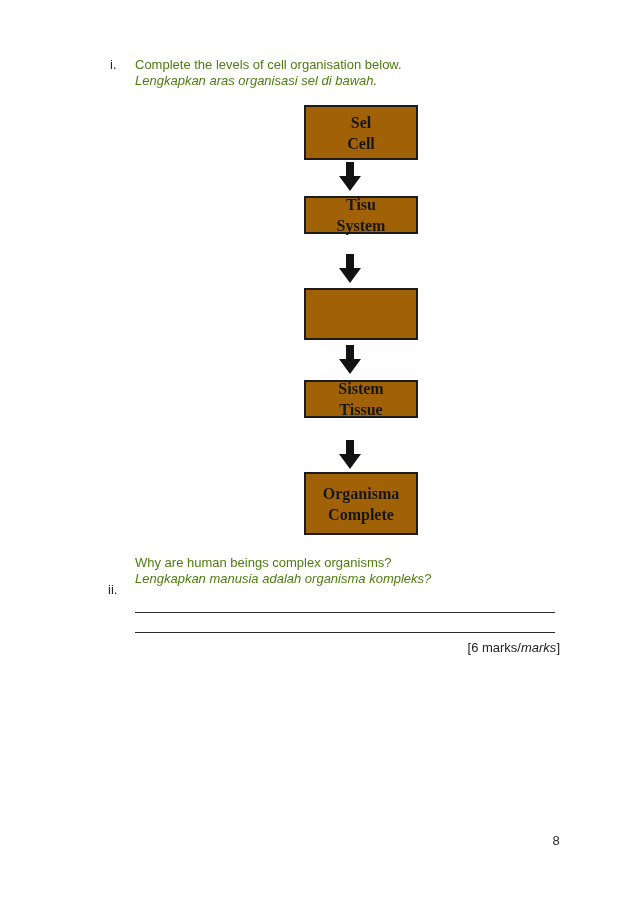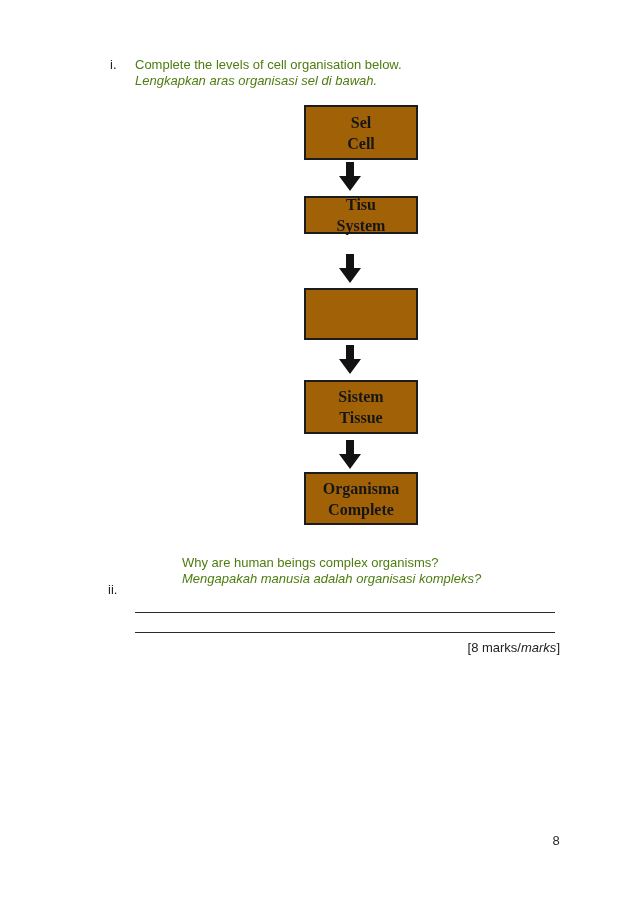--- a/index.html
+++ b/index.html
@@ -118,40 +118,40 @@
 
   <div class="fc-box" style="top:288px; height:52px;">
     <div class="line1"></div>
     <div class="line2"></div>
   </div>
 
   <svg class="fc-arrow" style="top:345px;" viewBox="0 0 24 29">
     <path d="M8 0 H16 V14 H23 L12 29 L1 14 H8 Z" fill="#121212"></path>
   </svg>
 
-  <div class="fc-box" style="top:380px; height:54px;">
+  <div class="fc-box" style="top:380px; height:38px;">
     <div class="line1">Sistem</div>
     <div class="line2">Tissue</div>
   </div>
 
   <svg class="fc-arrow" style="top:440px;" viewBox="0 0 24 29">
     <path d="M8 0 H16 V14 H23 L12 29 L1 14 H8 Z" fill="#121212"></path>
   </svg>
 
-  <div class="fc-box" style="top:472px; height:53px;">
+  <div class="fc-box" style="top:472px; height:63px;">
     <div class="line1">Organisma</div>
     <div class="line2">Complete</div>
   </div>
 
   <span class="q-num" style="left:108px; top:582px;">ii.</span>
-  <div class="q-text" style="left:135px; top:555px;margin-left:47px;">
+  <div class="q-text" style="left:135px; top:555px;">
     <div class="en">Why are human beings complex organisms?</div>
-    <div class="ms">Mengapakah manusia adalah organisasi kompleks?</div>
+    <div class="ms">Lengkapkan manusia adalah organisma kompleks?</div>
   </div>
 
   <div class="answer-line" style="top:612px;"></div>
   <div class="answer-line" style="top:632px;"></div>
 
-  <div class="marks"><span>[8 marks/</span><span class="it">marks</span><span>]</span></div>
+  <div class="marks"><span>[6 marks/</span><span class="it">marks</span><span>]</span></div>
 
   <div class="page-number">8</div>
 
 </div>
 
 </body></html>

